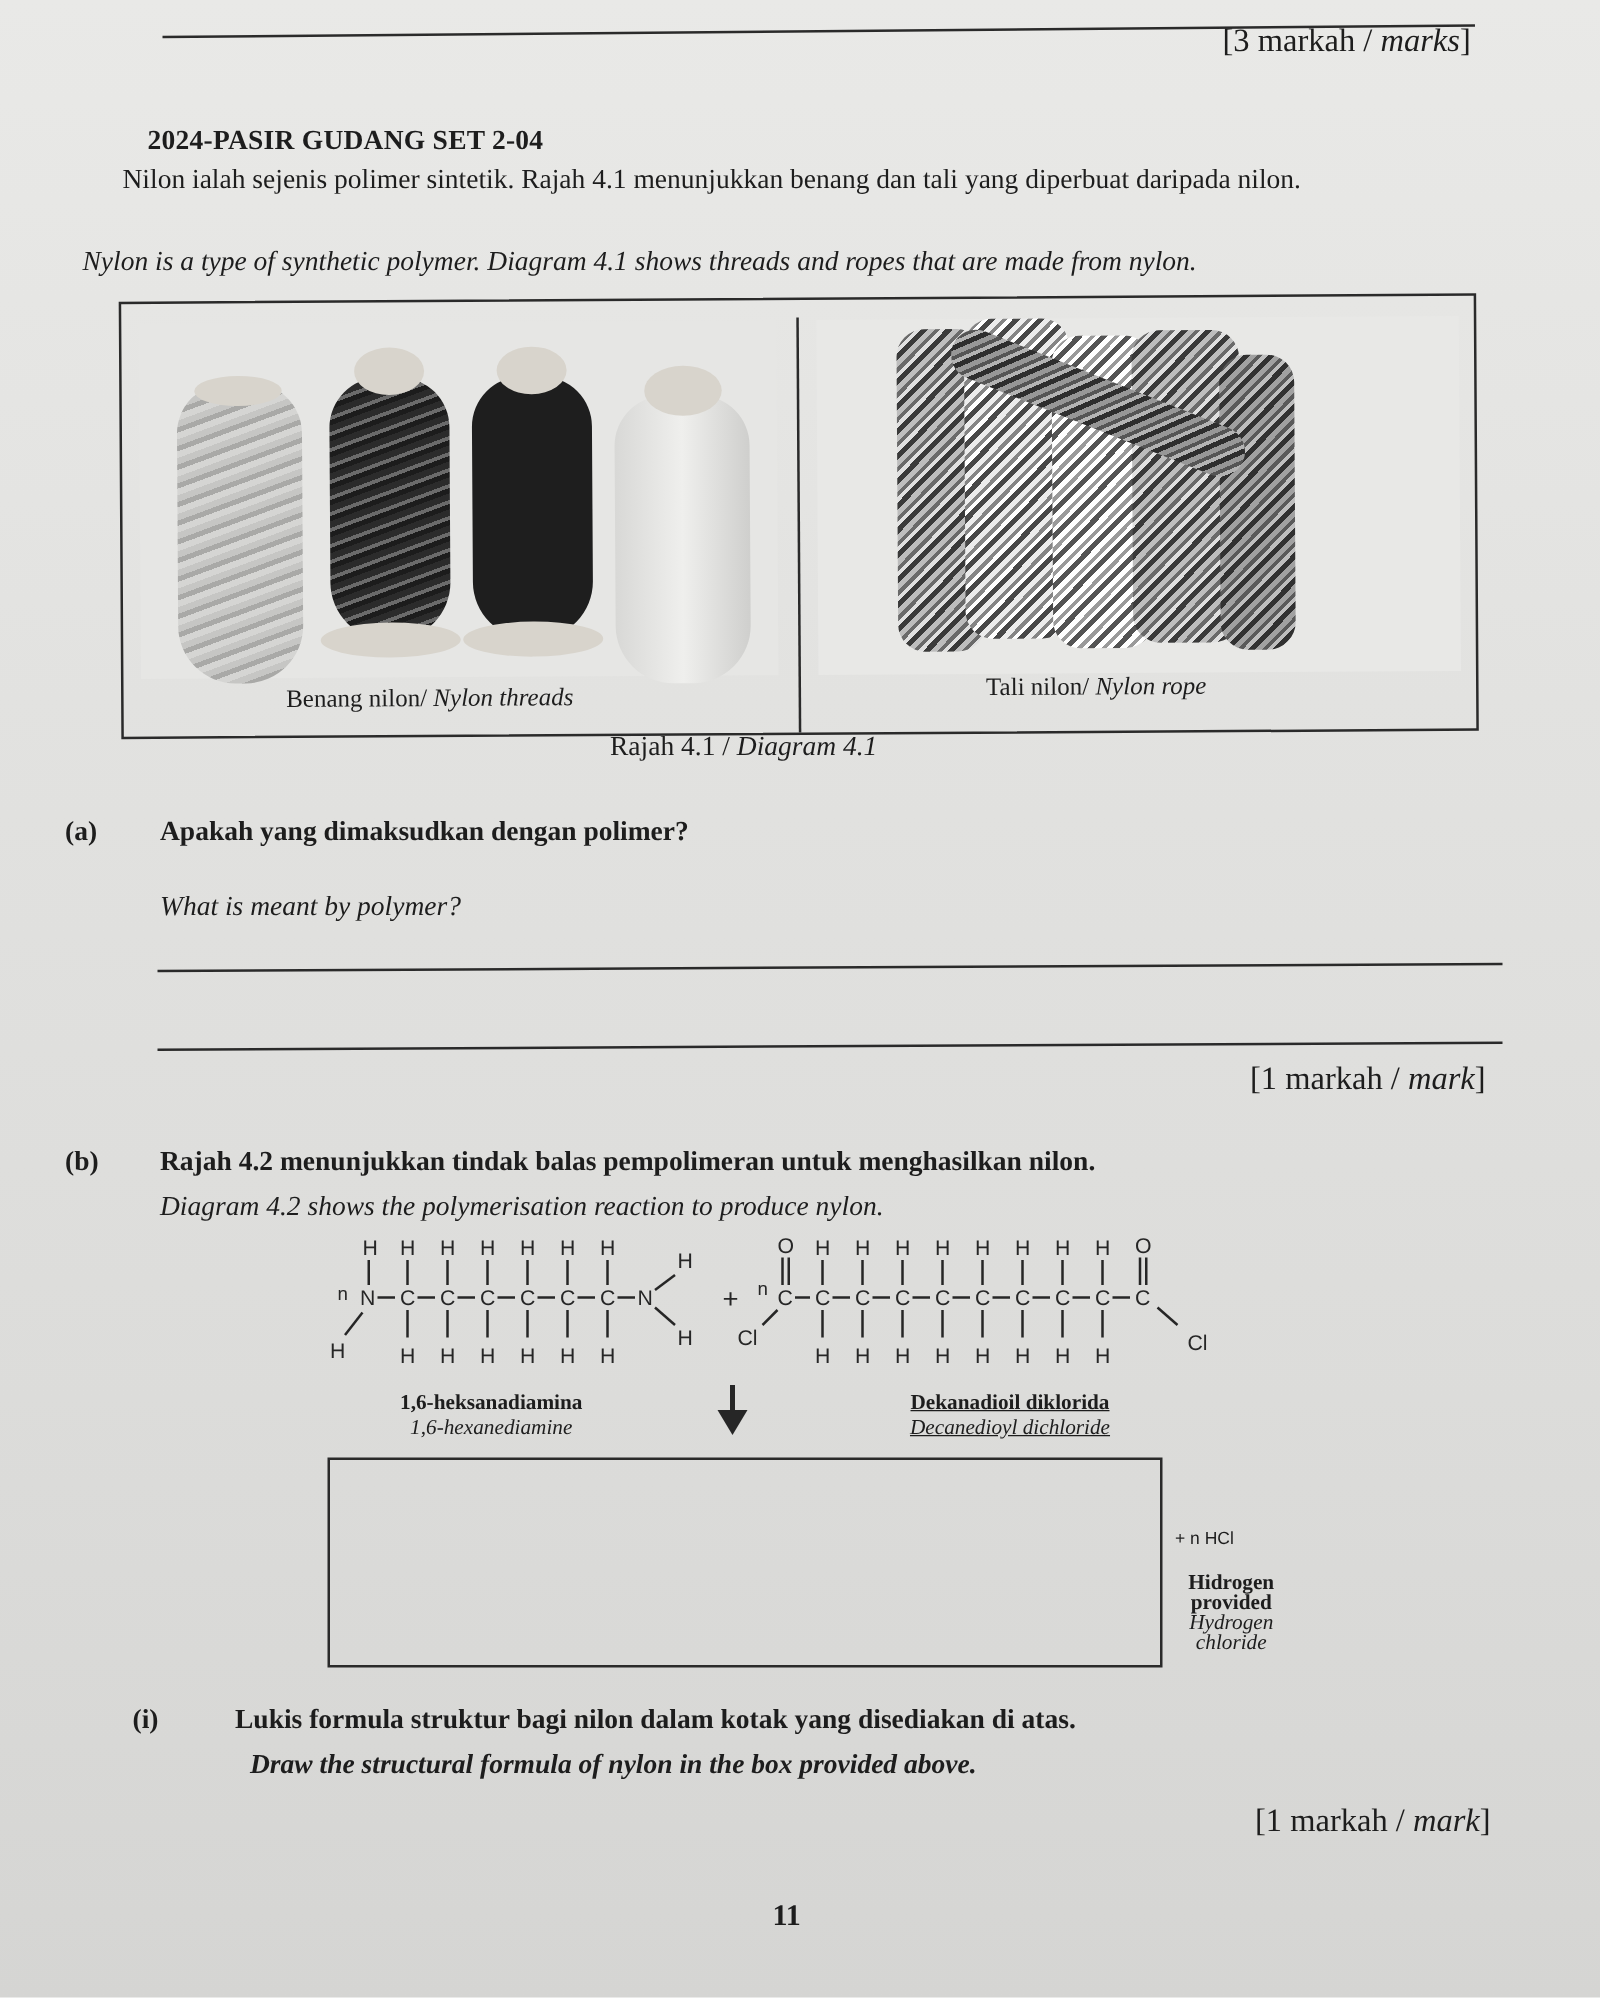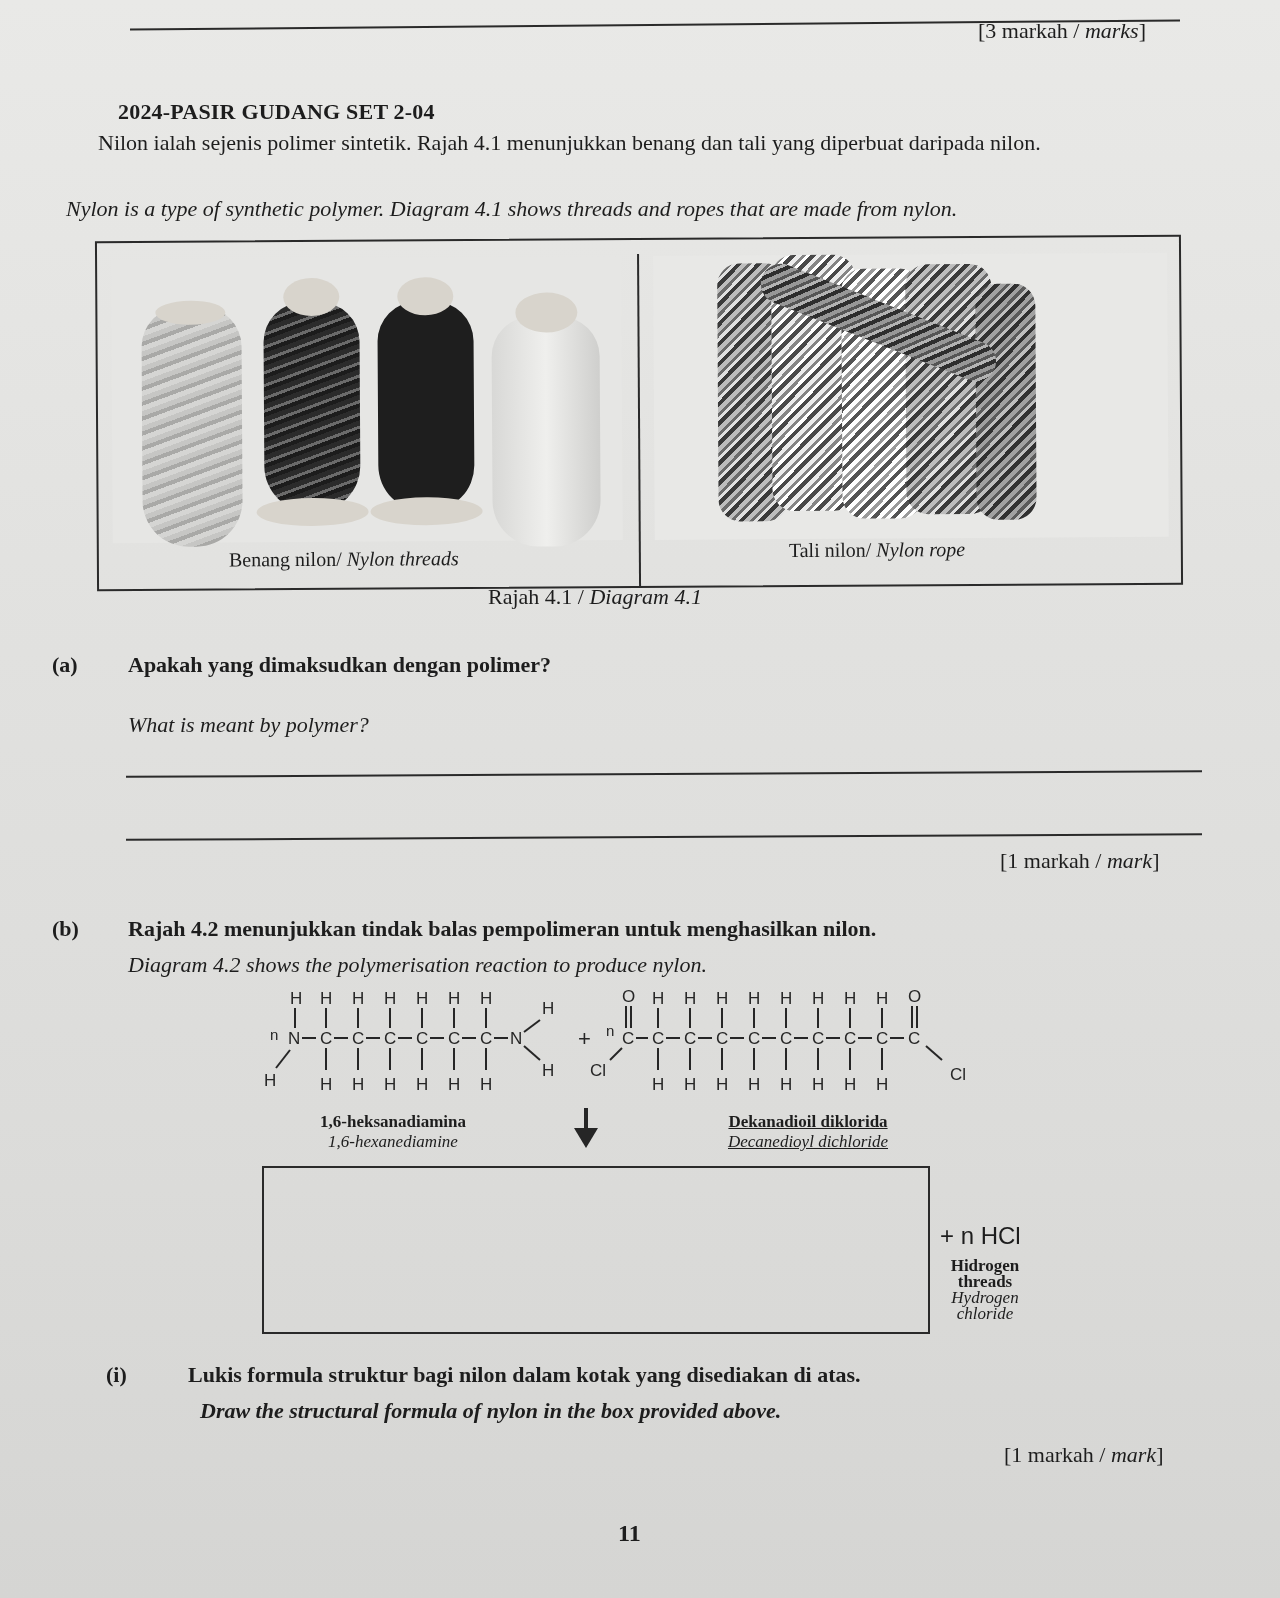--- a/index.html
+++ b/index.html
@@ -5,21 +5,21 @@
   html, body { margin: 0; padding: 0; }
   body {
     width: 1280px; height: 1598px; overflow: hidden;
     background: linear-gradient(180deg, #e9e9e7 0%, #e2e2e0 35%, #dcdcda 70%, #d5d5d3 100%);
     font-family: "Liberation Serif", serif;
     color: #1d1d1d;
     position: relative;
   }
   .abs { position: absolute; }
   .rule { position: absolute; height: 0; border-top: 2px solid #2a2a2a; }
-  .marks { font-size: 22px; font-weight: normal; }
+  .marks { font-size: 26px; font-weight: normal; }
   .marks i { font-style: italic; }
   .title { font-weight: bold; font-size: 22px; letter-spacing: 0.2px; margin-left: 48px; }
   .para { font-size: 22px; line-height: 33px; }
   .it { font-style: italic; }
   .bold { font-weight: bold; }
   .fig-frame {
     position: absolute; left: 96px; top: 238px; width: 1086px; height: 350px;
     border: 2px solid #2a2a2a; box-sizing: border-box; transform: rotate(-0.35deg);
   }
   .fig-divider { position: absolute; left: 540px; top: 14px; bottom: 0; border-left: 2px solid #2a2a2a; }
@@ -223,23 +223,23 @@
 <div class="small-label" style="left:308px; top:1112px; width:170px;">
   <div style="font-weight:bold;">1,6-heksanadiamina</div>
   <div class="it">1,6-hexanediamine</div>
 </div>
 <div class="small-label" style="left:708px; top:1112px; width:200px;text-decoration:underline;">
   <div style="font-weight:bold;">Dekanadioil diklorida</div>
   <div class="it">Decanedioyl dichloride</div>
 </div>
 
 <div class="answer-box"></div>
-<div class="abs" style="left:940px; top:1222px; font-family:'Liberation Sans', sans-serif; font-size:24px;">+ n HCl</div>
+<div class="abs" style="left:940px; top:1222px; font-family:'Liberation Sans', sans-serif; font-size:14px;">+ n HCl</div>
 <div class="small-label" style="left:950px; top:1258px; width:70px; line-height:16px;">
-  <div style="font-weight:bold;">Hidrogen threads</div>
+  <div style="font-weight:bold;">Hidrogen provided</div>
   <div class="it">Hydrogen chloride</div>
 </div>
 
 <div class="abs para bold" style="left:106px; top:1358px;">(i)</div>
 <div class="abs para bold" style="left:188px; top:1358px;">Lukis formula struktur bagi nilon dalam kotak yang disediakan di atas.</div>
 <div class="abs para it" style="left:188px; top:1394px; font-weight:bold;margin-left:12px;">Draw the structural formula of nylon in the box provided above.</div>
 <div class="abs marks" style="left:1004px; top:1442px;">
   <span>[1 markah / </span><i>mark</i><span>]</span>
 </div>
 

